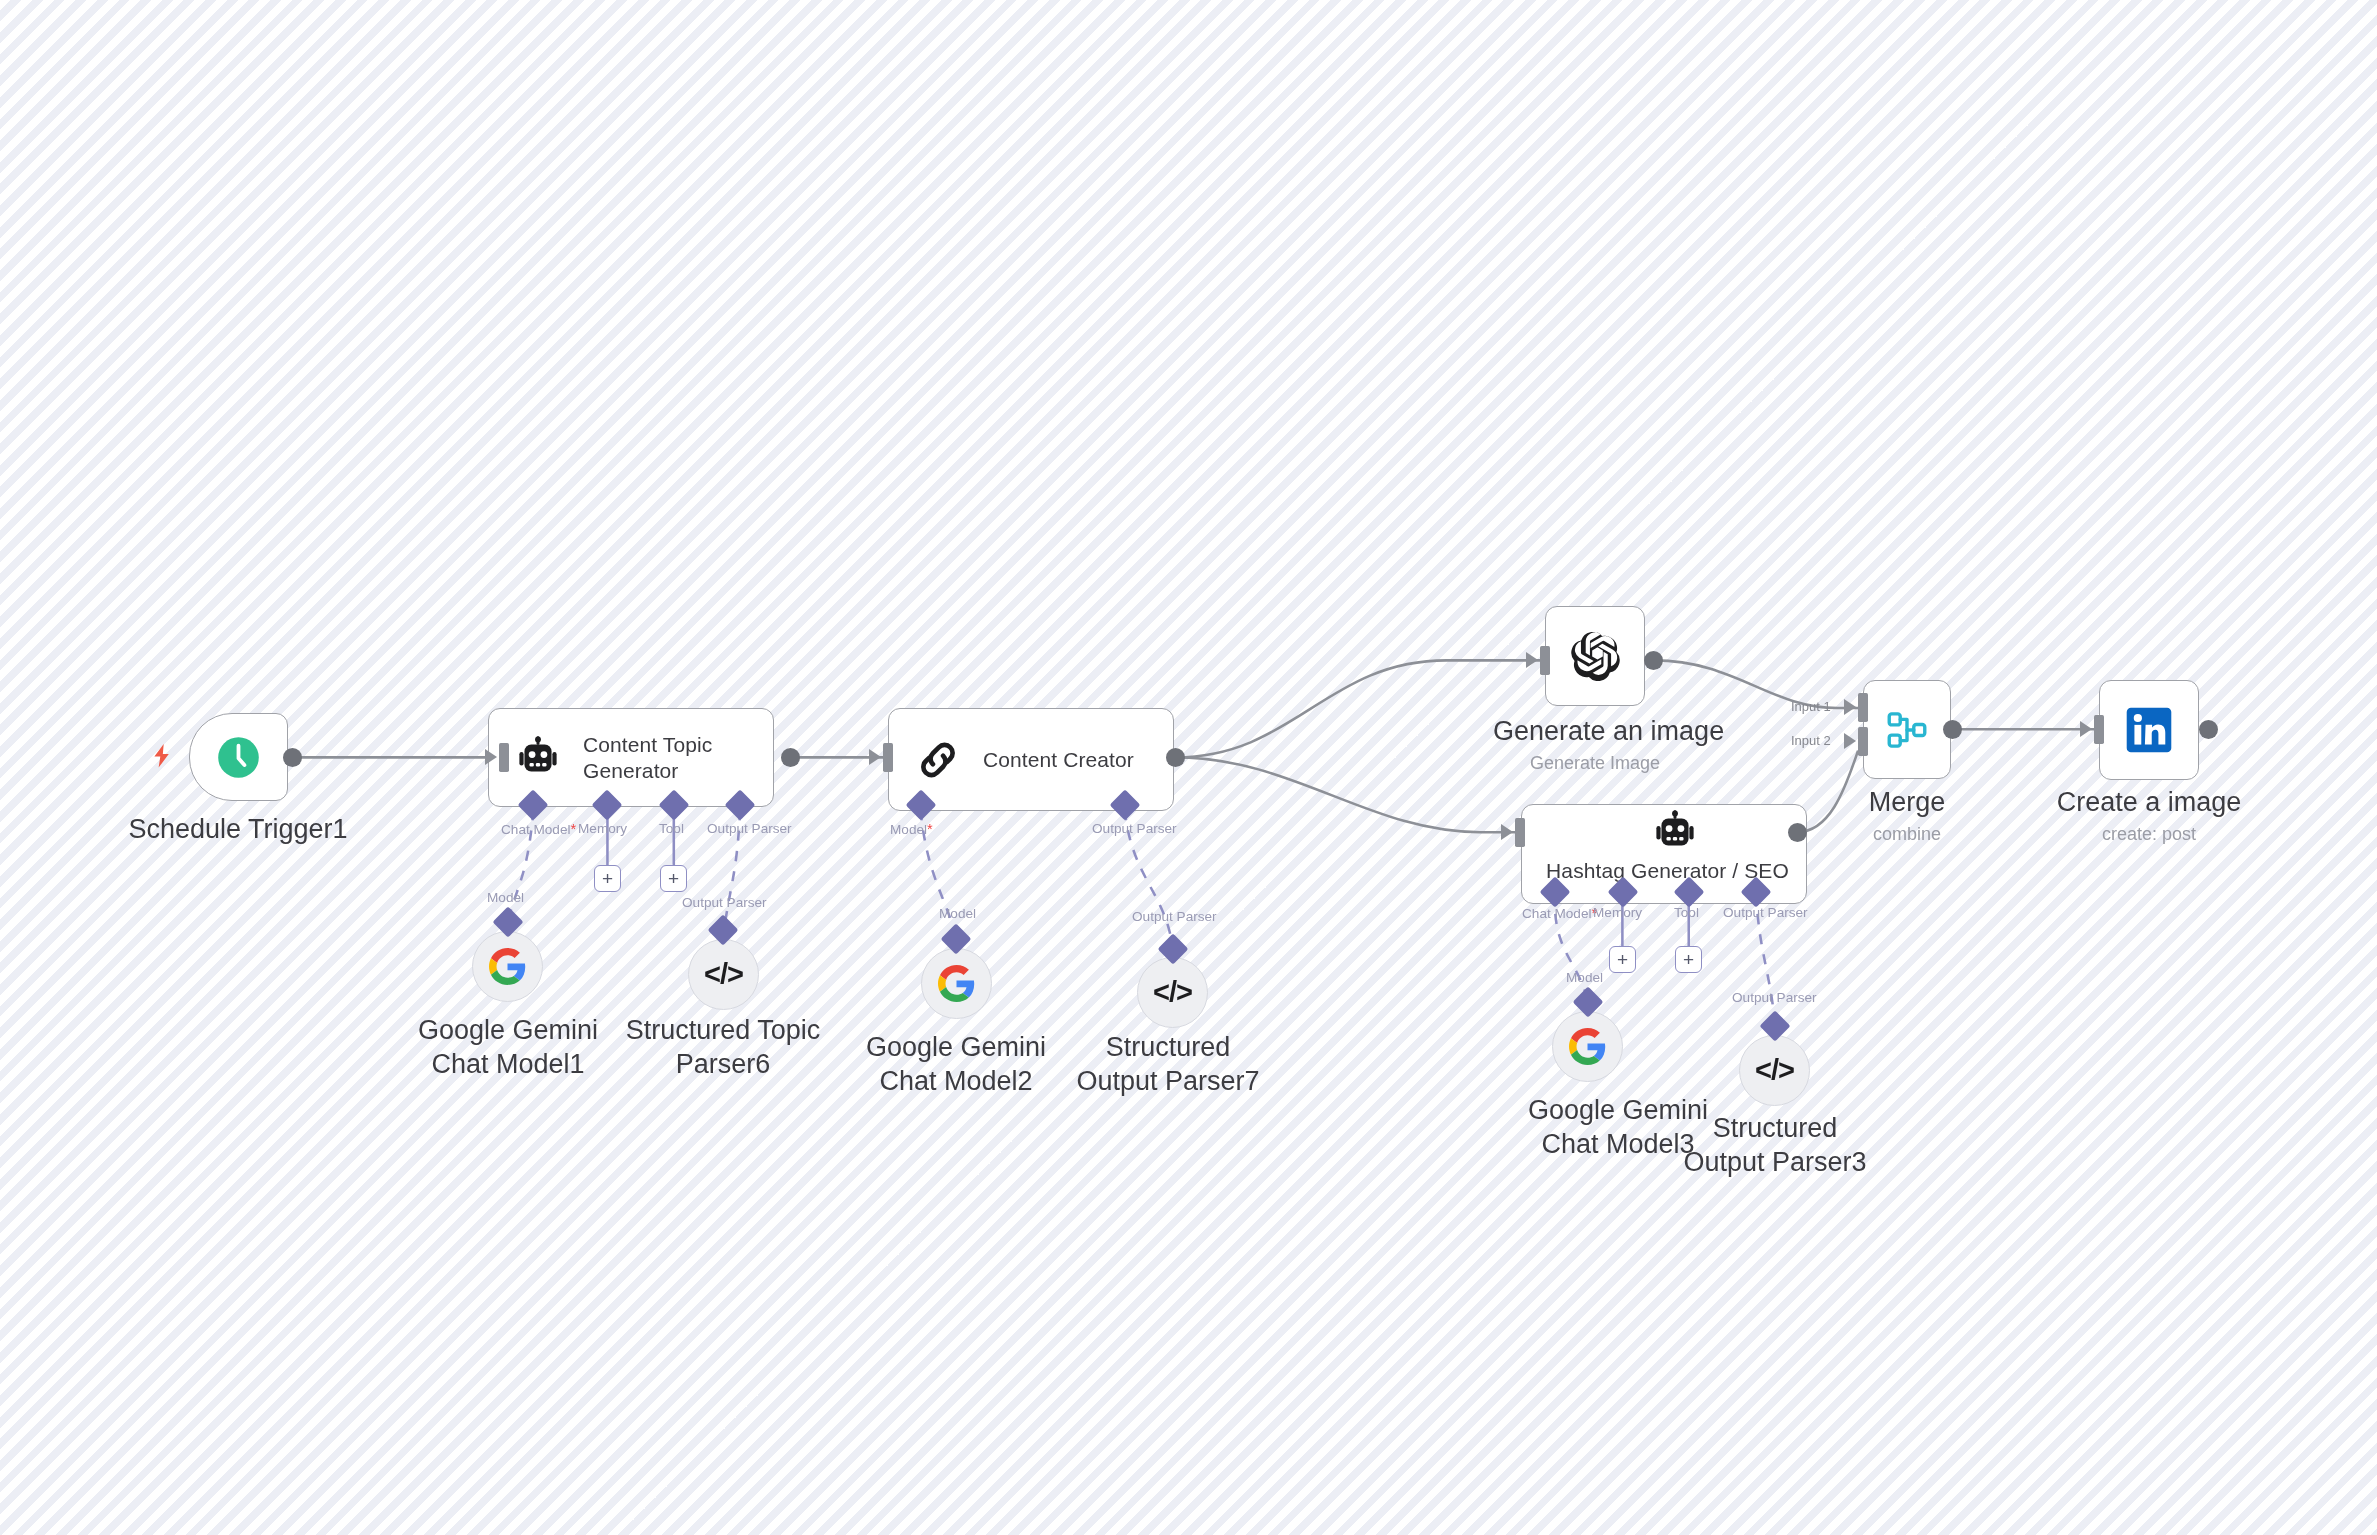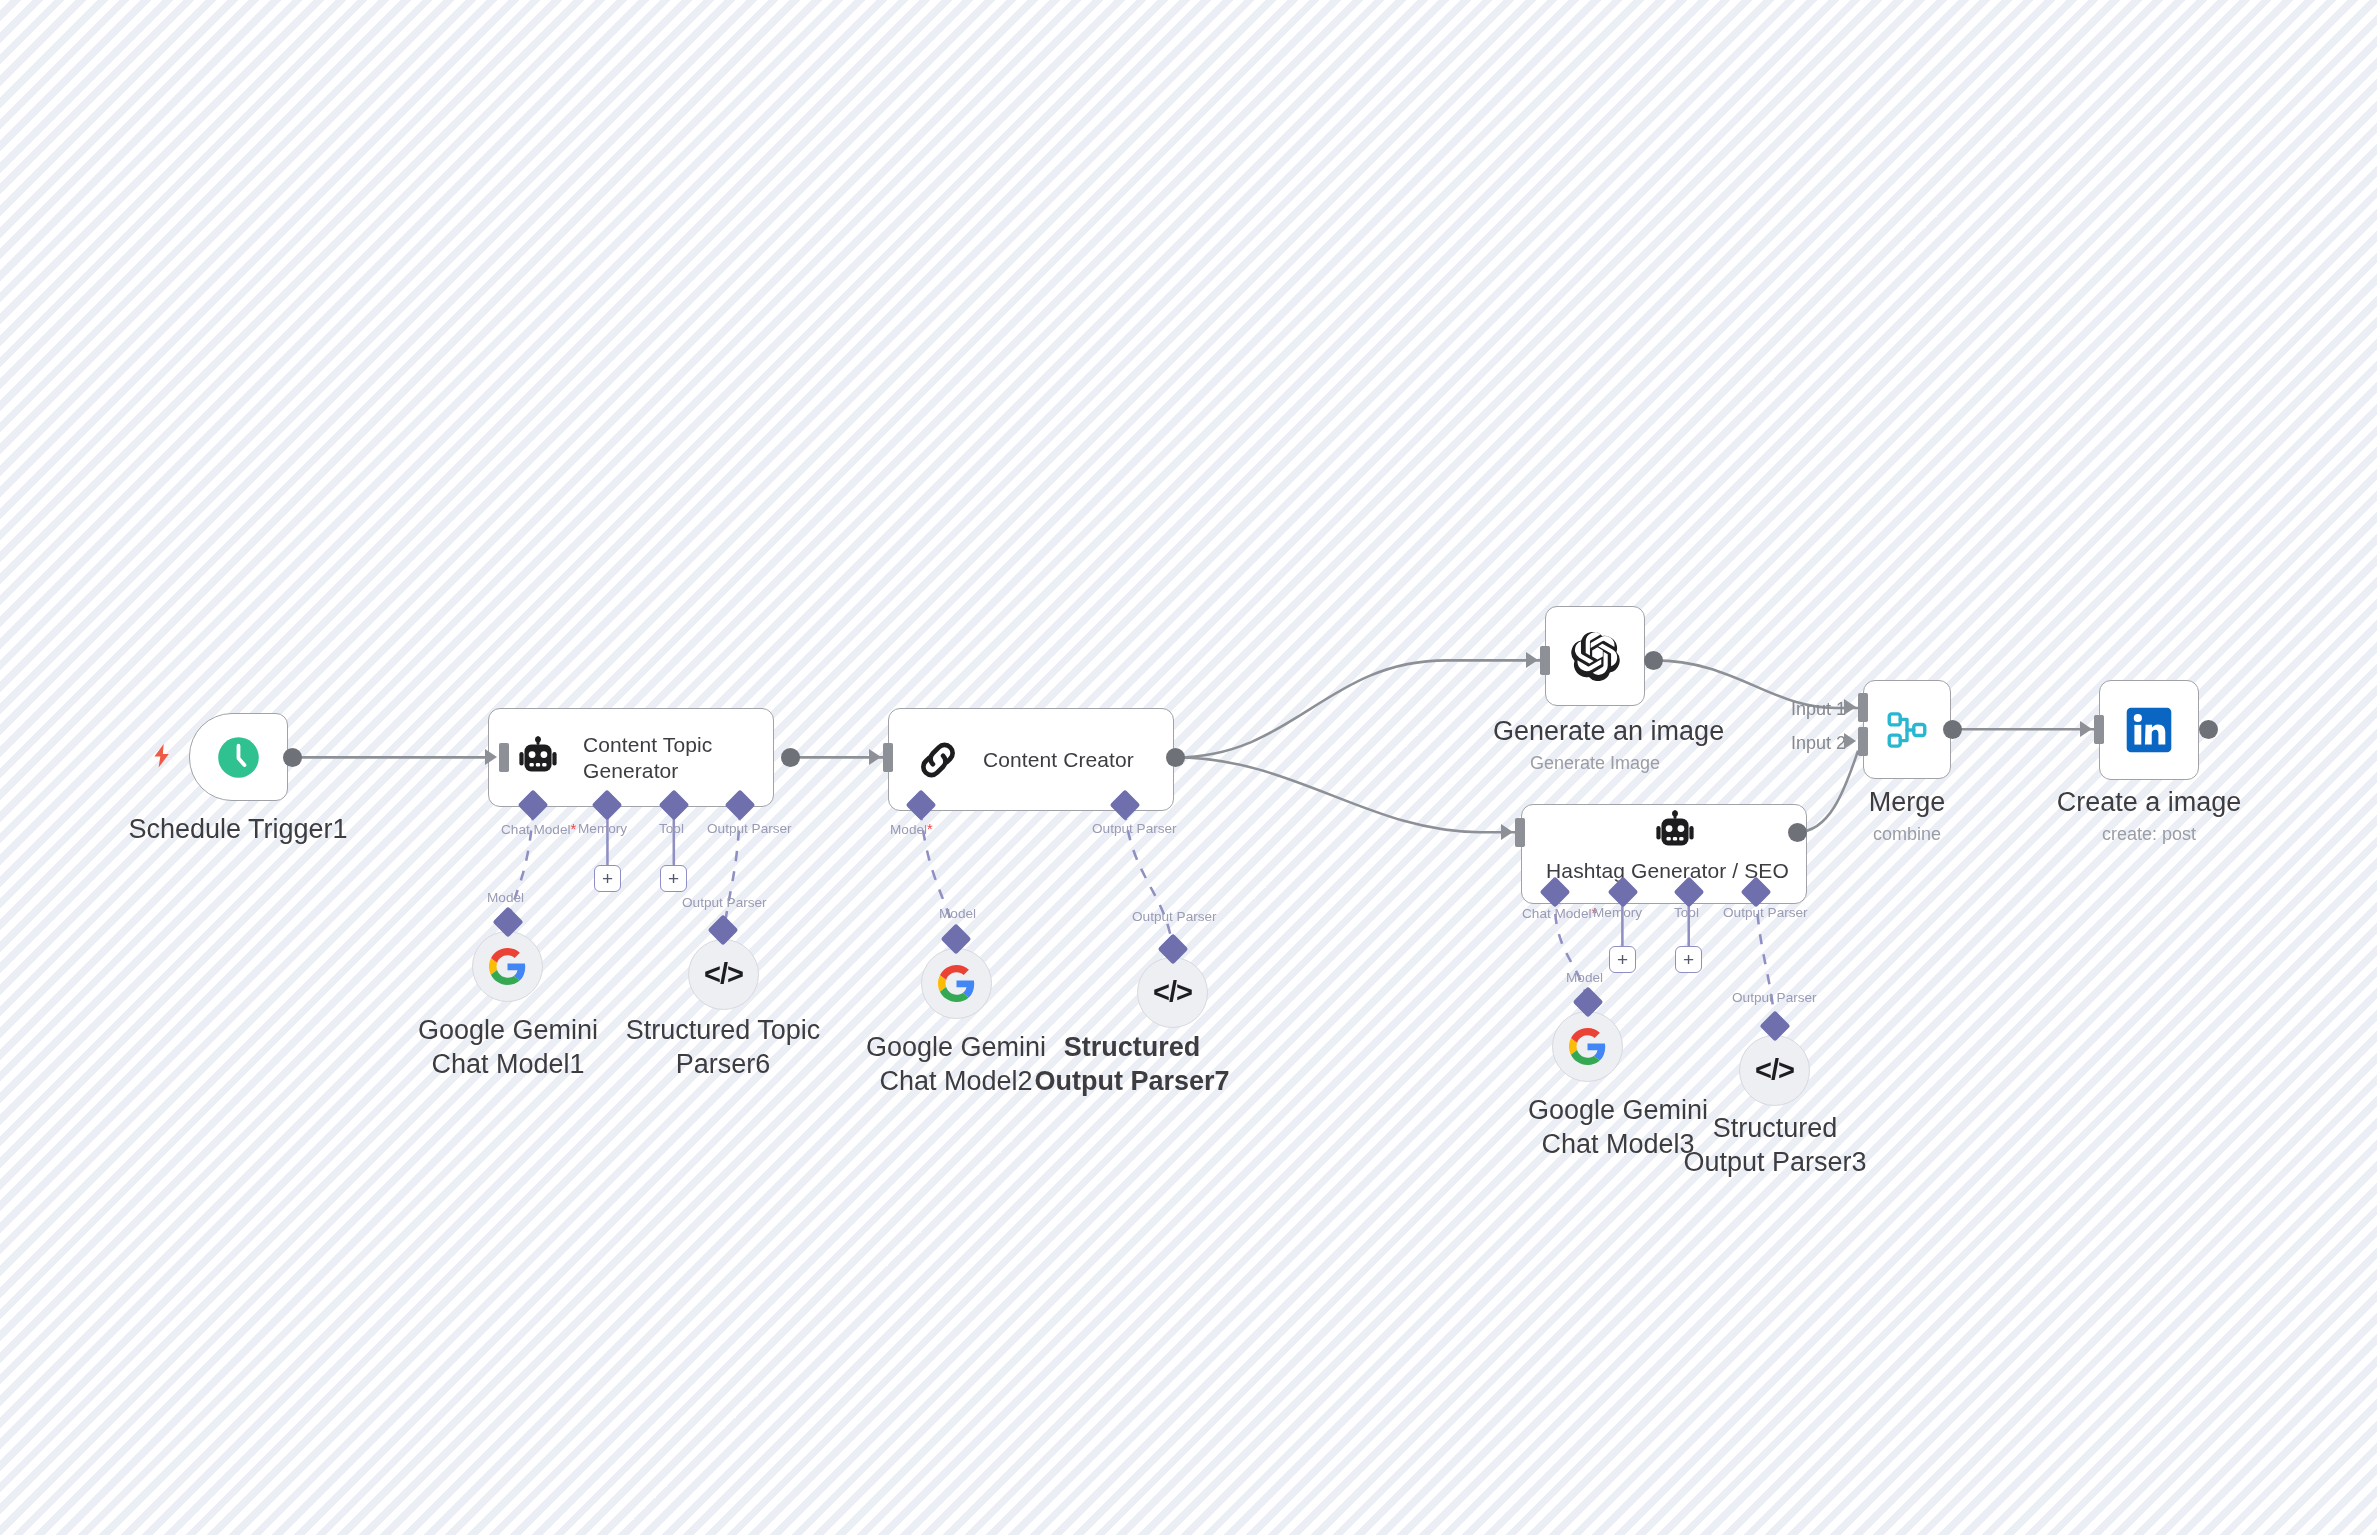--- a/index.html
+++ b/index.html
@@ -131,21 +131,21 @@
     position: absolute;
     font-size: 13.6px;
     color: #9a9bb4;
     white-space: nowrap;
     z-index: 6;
     text-align: center;
   }
   .portlabel .req { color: #ef4444; font-size: 14.5px; }
   .iolabel {
     position: absolute;
-    font-size: 18px;
+    font-size: 13px;
     color: #86888f;
     white-space: nowrap;
     z-index: 6;
   }
   .bolt {
     position: absolute;
     z-index: 6;
   }
   .gicon { width: 37px; height: 37px; }
   .codeicon {
@@ -298,21 +298,21 @@
     </svg>
   </div>
   <div class="caption wrap" style="left:854px; top:1031px; width:204px;">
     <div class="cname">Google Gemini Chat Model2</div>
   </div>
 
   <span class="diamond" style="left:1162px; top:938px;"></span>
   <div class="subnode" style="left:1137px; top:957px;">
     <span class="codeicon">&lt;/&gt;</span>
   </div>
-  <div class="caption wrap" style="left:1030px; top:1031px; width:204px;font-weight:bold;">
+  <div class="caption wrap" style="left:1066px; top:1031px; width:204px;">
     <div class="cname">Structured Output Parser7</div>
   </div>
 
   <span class="arrow-in" style="left:1540px; top:646px;"></span>
   <div class="node sq" style="left:1545px; top:606px; width:100px; height:100px;">
     <span class="nicon">
       <svg width="49" height="49" viewBox="0 0 32 32">
         <path fill="#1d1d1f" d="M29.71 13.09A8.09 8.09 0 0 0 20.34 2.68a8.08 8.08 0 0 0-13.72 2.9A8.09 8.09 0 0 0 2.3 18.91a8.09 8.09 0 0 0 9.37 10.41 8.08 8.08 0 0 0 13.72-2.9 8.09 8.09 0 0 0 4.32-13.33zM17.96 28.05a5.98 5.98 0 0 1-3.85-1.39l.19-.11 6.4-3.7a1.04 1.04 0 0 0 .53-.91v-9.03l2.7 1.56a.1.1 0 0 1 .06.08v7.48a6.03 6.03 0 0 1-6.03 6.02zM5.04 22.52a5.98 5.98 0 0 1-.72-4.02l.19.11 6.4 3.7a1.04 1.04 0 0 0 1.05 0l7.82-4.51v3.12a.1.1 0 0 1-.04.08l-6.48 3.74a6.03 6.03 0 0 1-8.22-2.22zM3.36 8.62a5.98 5.98 0 0 1 3.14-2.63v7.61a1.03 1.03 0 0 0 .52.9l7.78 4.49-2.7 1.56a.1.1 0 0 1-.09 0L5.46 16.77a6.03 6.03 0 0 1-2.1-8.15zm22.23 5.17l-7.82-4.54 2.7-1.55a.1.1 0 0 1 .09 0l6.55 3.79a6.03 6.03 0 0 1-.93 10.88v-7.61a1.03 1.03 0 0 0-.59-.97zm2.69-4.04l-.19-.12-6.4-3.72a1.04 1.04 0 0 0-1.05 0l-7.81 4.51V7.3a.1.1 0 0 1 .04-.09l6.55-3.78a6.03 6.03 0 0 1 8.86 6.32zM12.36 15.29l-2.7-1.56a.1.1 0 0 1-.05-.08V6.18a6.03 6.03 0 0 1 9.88-4.62l-.19.11-6.4 3.7a1.04 1.04 0 0 0-.53.91zm1.47-3.16L17.31 10l3.48 2.01v4.02l-3.48 2.01-3.48-2.01z"></path>
       </svg>
     </span>

